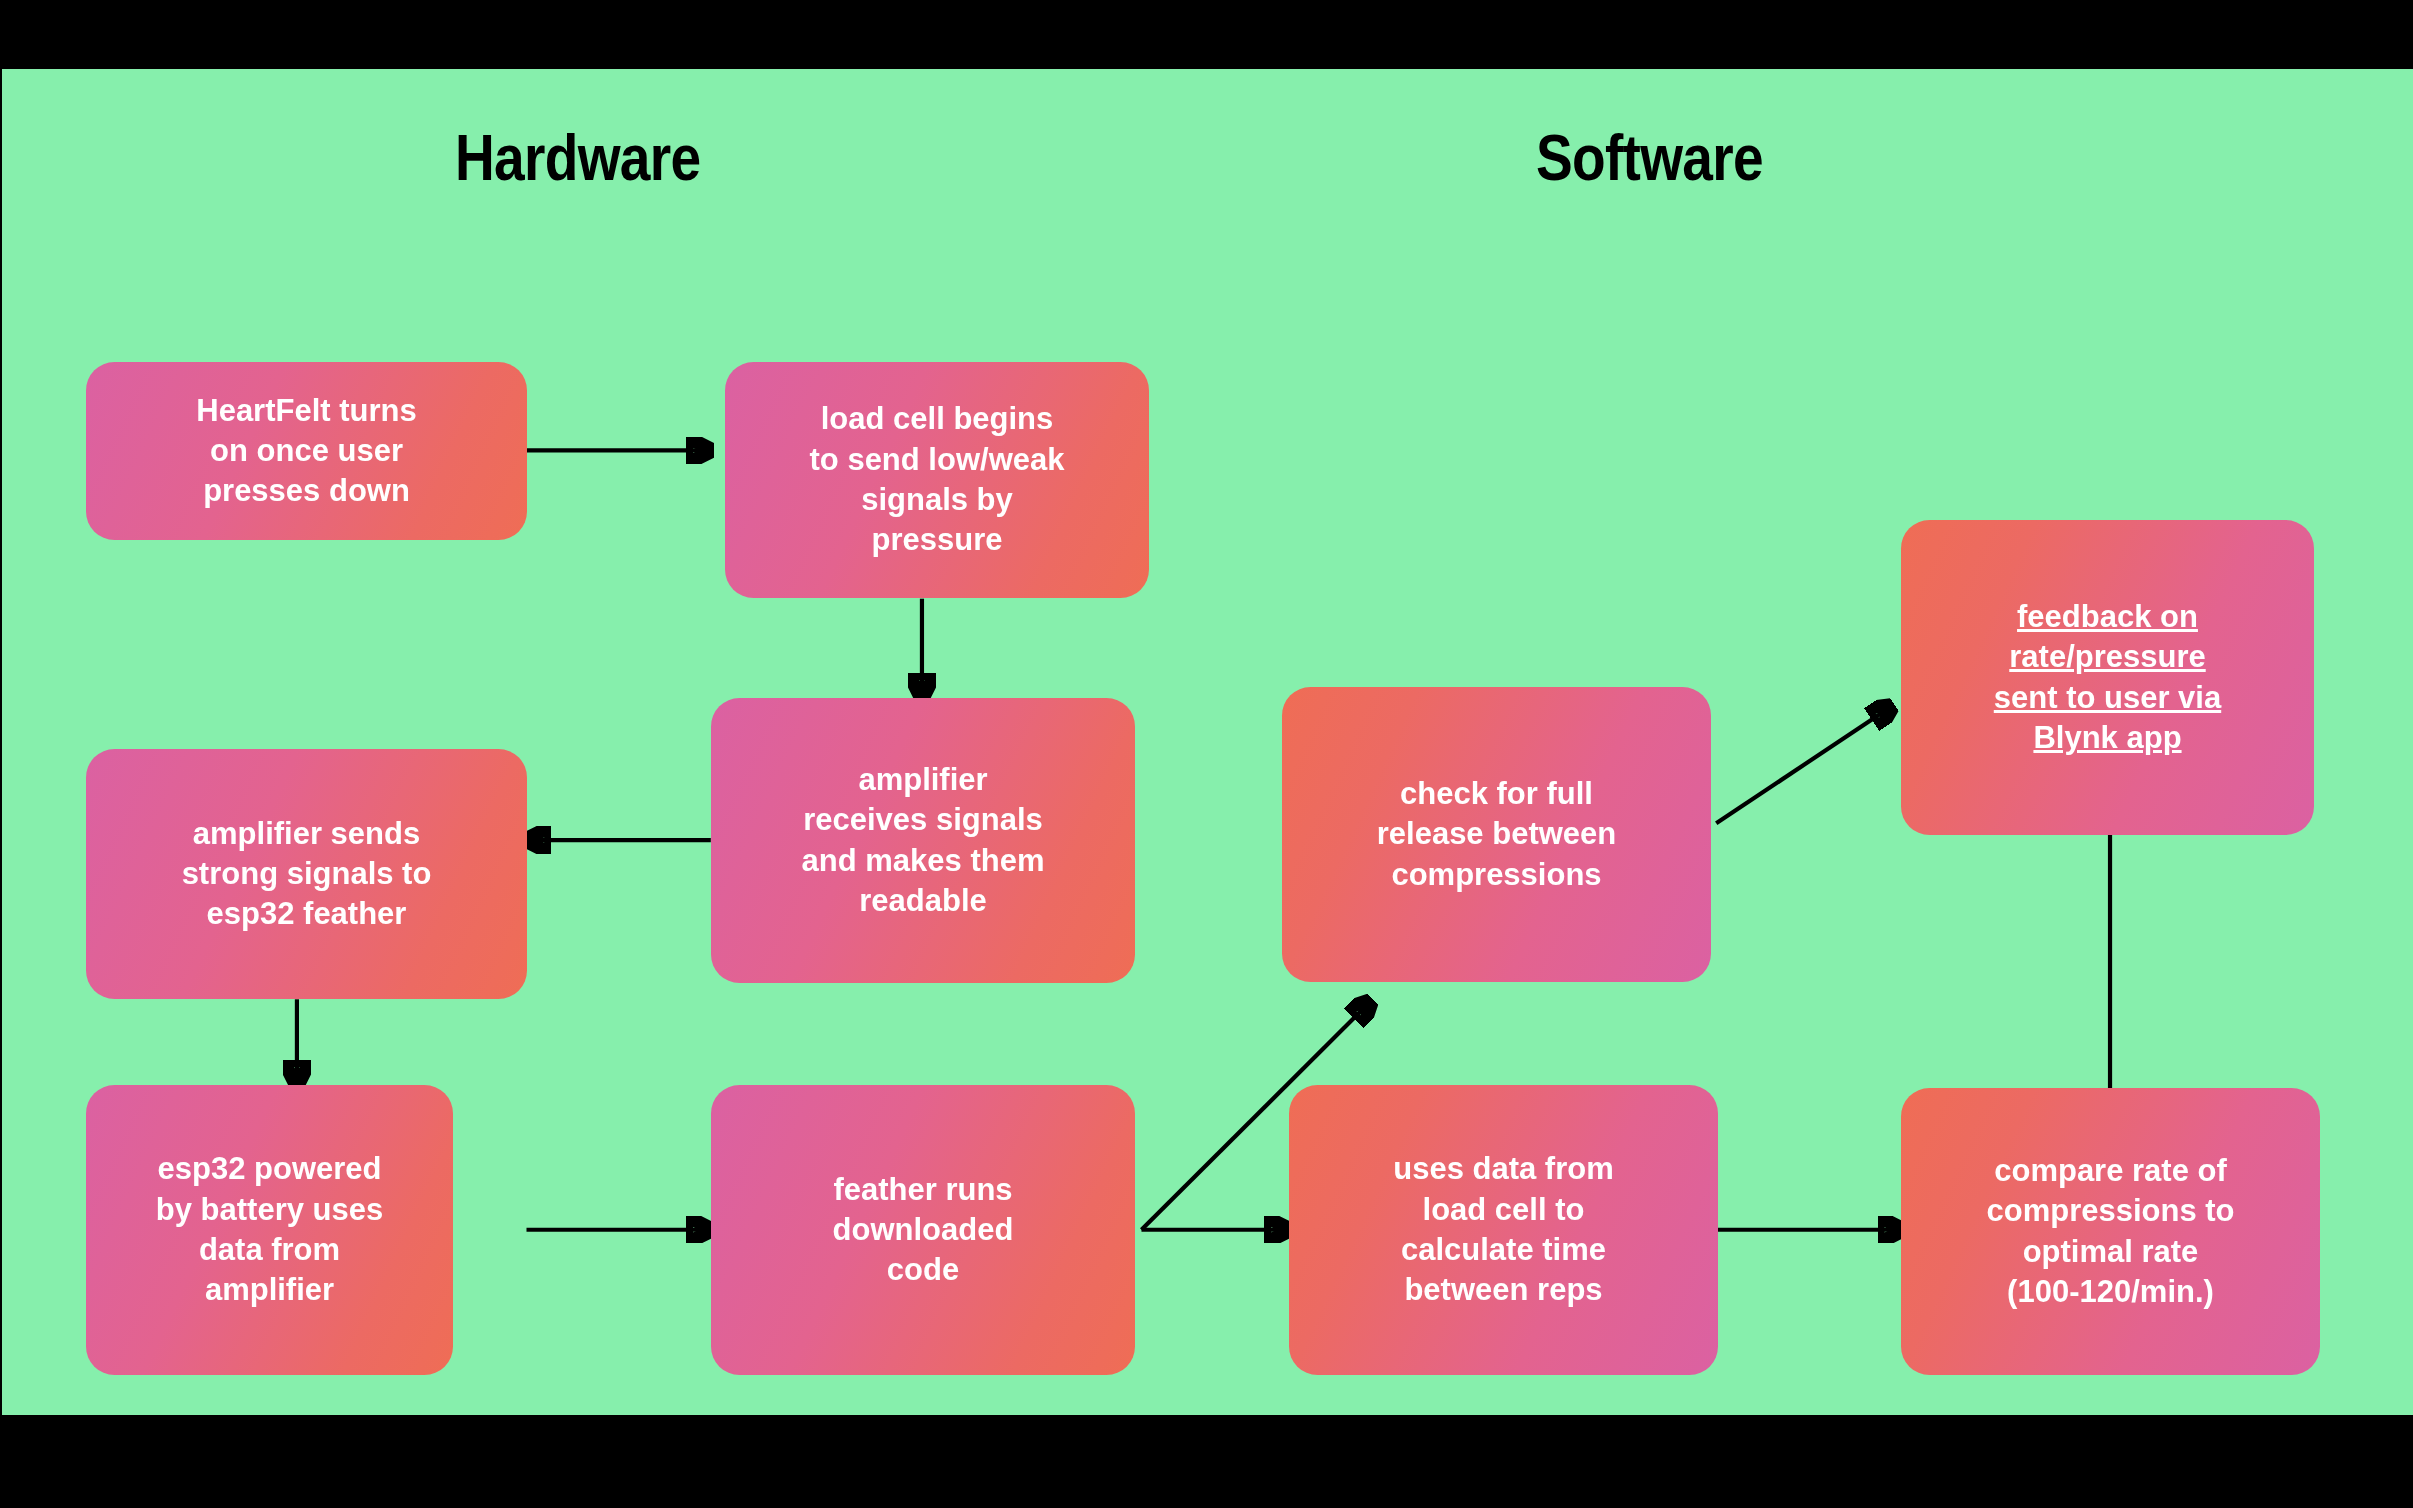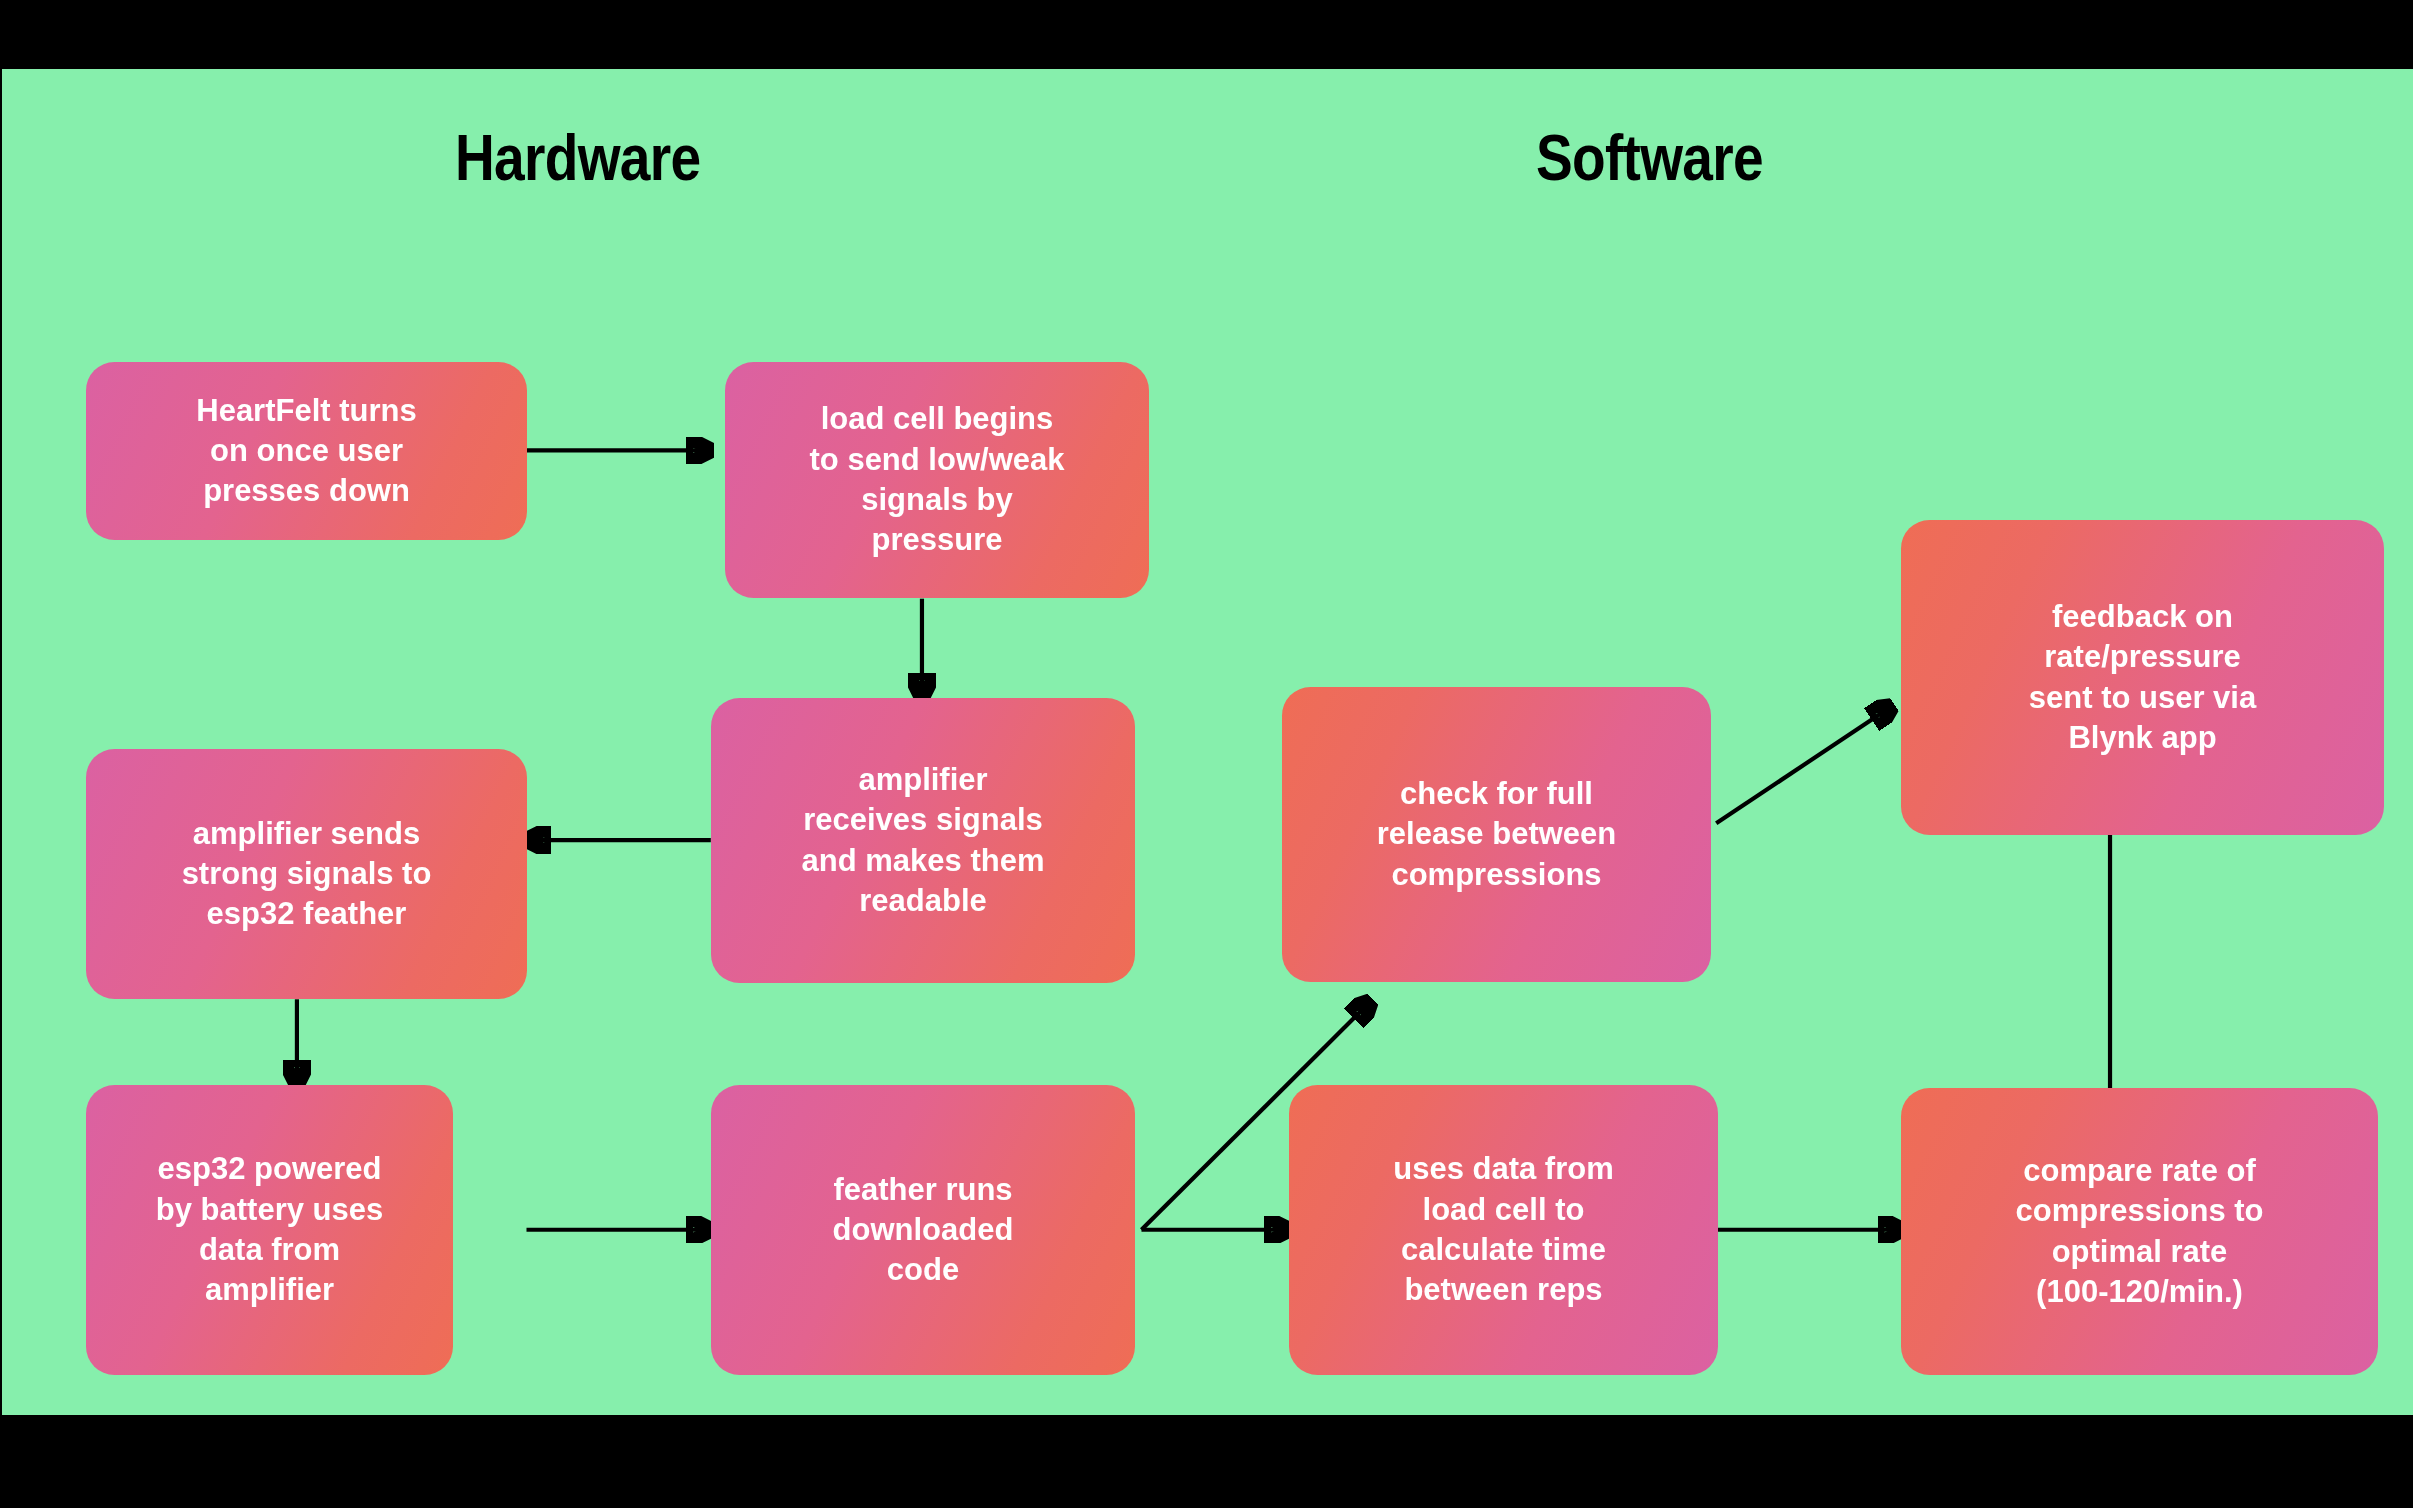--- a/index.html
+++ b/index.html
@@ -144,28 +144,28 @@
 compressions</span>
     </div>
 
     <div class="node rev" style="left:1287px; top:1016px; width:429px; height:290px;">
       <span class="txt">uses data from
 load cell to
 calculate time
 between reps</span>
     </div>
 
-    <div class="node rev" style="left:1899px; top:451px; width:483px; height:315px;">
+    <div class="node rev" style="left:1899px; top:451px; width:413px; height:315px;text-decoration:underline;">
       <span class="txt">feedback on
 rate/pressure
 sent to user via
 Blynk app</span>
     </div>
 
-    <div class="node rev" style="left:1899px; top:1019px; width:477px; height:287px;">
+    <div class="node rev" style="left:1899px; top:1019px; width:419px; height:287px;">
       <span class="txt">compare rate of
 compressions to
 optimal rate
 (100-120/min.)</span>
     </div>
 
   </div>
 
   <div style="position:absolute;left:0;top:0;width:2413px;height:69px;background:#000;"></div>
   <div style="position:absolute;left:0;top:1415px;width:2413px;height:94px;background:#000;"></div>

